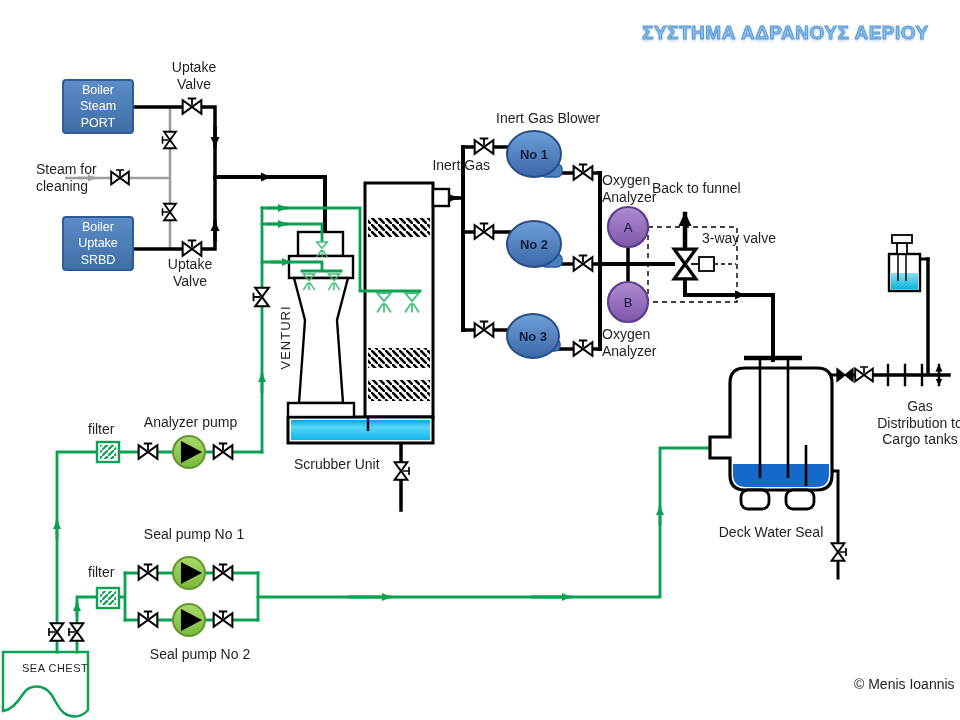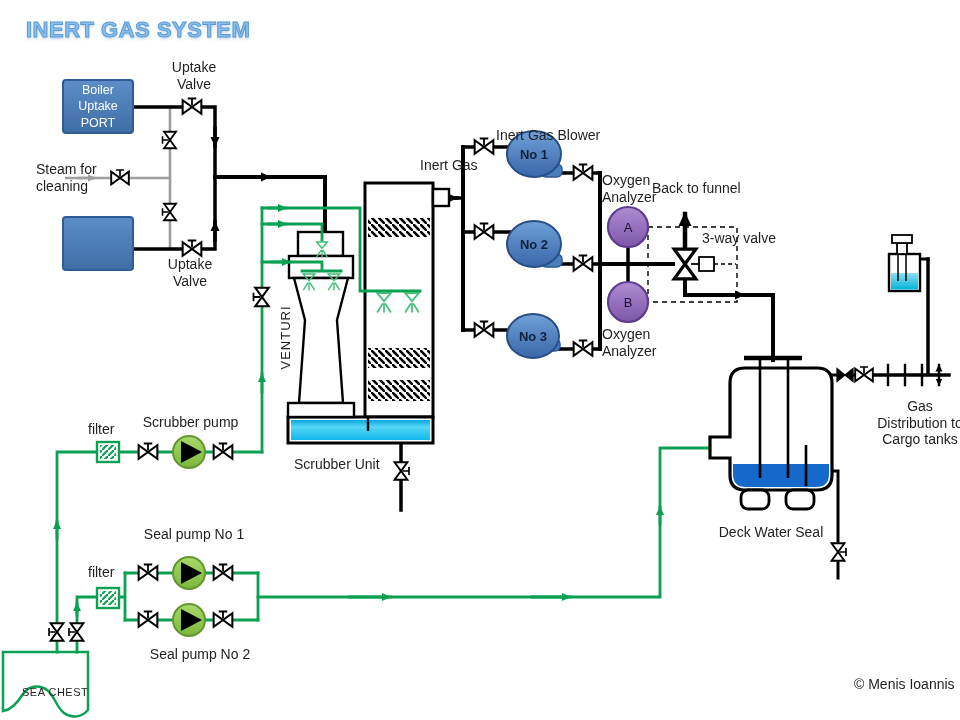--- a/index.html
+++ b/index.html
@@ -13,38 +13,38 @@
          text-shadow:0 2px 3px rgba(120,170,220,.55);letter-spacing:.5px;}
   #title-en{left:26px;top:17px;font-size:22px;}
   #title-gr{left:642px;top:22px;font-size:19px;}
   .boilerbox{position:absolute;width:70px;height:53px;display:flex;align-items:center;justify-content:center;
              text-align:center;color:#ffffff;font-size:12.5px;line-height:1.3;}
   #boiler-port{left:63px;top:80px;}
   #boiler-srbd{left:63px;top:217px;}
   #lbl-uptake-top{left:168px;top:59px;width:52px;}
   #lbl-uptake-bot{left:164px;top:256px;width:52px;}
   #lbl-steam{left:4px;top:161px;width:66px;margin-left:32px;}
-  #lbl-inertgas{left:420px;top:157px;width:70px;}
-  #lbl-blowers{left:496px;top:127px;width:120px;}
+  #lbl-inertgas{left:420px;top:157px;width:70px;text-align:right;}
+  #lbl-blowers{left:496px;top:110px;width:120px;}
   #lbl-oxy1{left:602px;top:172px;width:66px;}
   #lbl-oxy2{left:602px;top:326px;width:66px;}
   #lbl-funnel{left:652px;top:180px;width:120px;}
   #lbl-3way{left:702px;top:230px;width:95px;}
   #lbl-pvb{left:838px;top:192px;width:120px;}
   #lbl-gasdist{left:876px;top:398px;width:88px;}
   #lbl-dws{left:706px;top:524px;width:130px;}
   #lbl-scrubunit{left:294px;top:456px;width:95px;}
   #lbl-venturi{left:247px;top:330px;width:76px;height:15px;transform:rotate(-90deg);
                font-size:13px;letter-spacing:1px;text-align:center;}
   #lbl-scrubpump{left:138px;top:414px;width:105px;}
   #lbl-filter1{left:88px;top:421px;width:42px;}
   #lbl-filter2{left:88px;top:564px;width:42px;}
   #lbl-seal1{left:138px;top:526px;width:112px;}
   #lbl-seal2{left:144px;top:646px;width:112px;}
-  #lbl-seachest{left:22px;top:662px;width:72px;font-size:11px;letter-spacing:.5px;margin-top:24px;}
+  #lbl-seachest{left:22px;top:662px;width:72px;font-size:11px;letter-spacing:.5px;}
   #lbl-copy{left:834px;top:676px;width:125px;margin-left:20px;}
 </style>
 </head>
 <body>
 
 <div id="stage">
 
 <svg width="960" height="720" viewBox="0 0 960 720">
   <defs>
     <marker id="mB" markerUnits="userSpaceOnUse" markerWidth="11" markerHeight="10" refX="9" refY="5" orient="auto">
@@ -303,38 +303,39 @@
     <use href="#valveT" transform="translate(223,452) scale(0.85)"></use>
     <use href="#valveT" transform="translate(148,573) scale(0.85)"></use>
     <use href="#valveT" transform="translate(223,573) scale(0.85)"></use>
     <use href="#valveT" transform="translate(148,620) scale(0.85)"></use>
     <use href="#valveT" transform="translate(223,620) scale(0.85)"></use>
     <use href="#valveT" transform="translate(57,632) rotate(-90) scale(0.8)"></use>
     <use href="#valveT" transform="translate(77,632) rotate(-90) scale(0.8)"></use>
   </g>
 </svg>
 
-<div id="title-en" class="lbl title">INERT GAS SYSTEM</div>
-
-<div id="boiler-port" class="boilerbox">Boiler Uptake PORT</div>
+<div id="title-gr" class="lbl title">ΣΥΣΤΗΜΑ ΑΔΡΑΝΟΥΣ ΑΕΡΙΟΥ</div>
+
+<div id="boiler-port" class="boilerbox">Boiler Steam PORT</div>
+<div id="boiler-srbd" class="boilerbox">Boiler Uptake SRBD</div>
 
 <div id="lbl-uptake-top" class="lbl center">Uptake Valve</div>
 <div id="lbl-uptake-bot" class="lbl center">Uptake Valve</div>
 <div id="lbl-steam" class="lbl">Steam for cleaning</div>
 <div id="lbl-inertgas" class="lbl">Inert Gas</div>
 <div id="lbl-blowers" class="lbl">Inert Gas Blower</div>
 <div id="lbl-oxy1" class="lbl">Oxygen Analyzer</div>
 <div id="lbl-oxy2" class="lbl">Oxygen Analyzer</div>
 <div id="lbl-funnel" class="lbl">Back to funnel</div>
 <div id="lbl-3way" class="lbl">3-way valve</div>
 <div id="lbl-gasdist" class="lbl center">Gas Distribution to Cargo tanks</div>
 <div id="lbl-dws" class="lbl center">Deck Water Seal</div>
 <div id="lbl-scrubunit" class="lbl">Scrubber Unit</div>
 <div id="lbl-venturi" class="lbl">VENTURI</div>
-<div id="lbl-scrubpump" class="lbl center">Scrubber pump</div>
+<div id="lbl-scrubpump" class="lbl center">Analyzer pump</div>
 <div id="lbl-filter1" class="lbl">filter</div>
 <div id="lbl-filter2" class="lbl">filter</div>
 <div id="lbl-seal1" class="lbl center">Seal pump No 1</div>
 <div id="lbl-seal2" class="lbl center">Seal pump No 2</div>
 <div id="lbl-seachest" class="lbl">SEA CHEST</div>
 <div id="lbl-copy" class="lbl">© Menis Ioannis</div>
 
 </div>
 
 </body></html>

